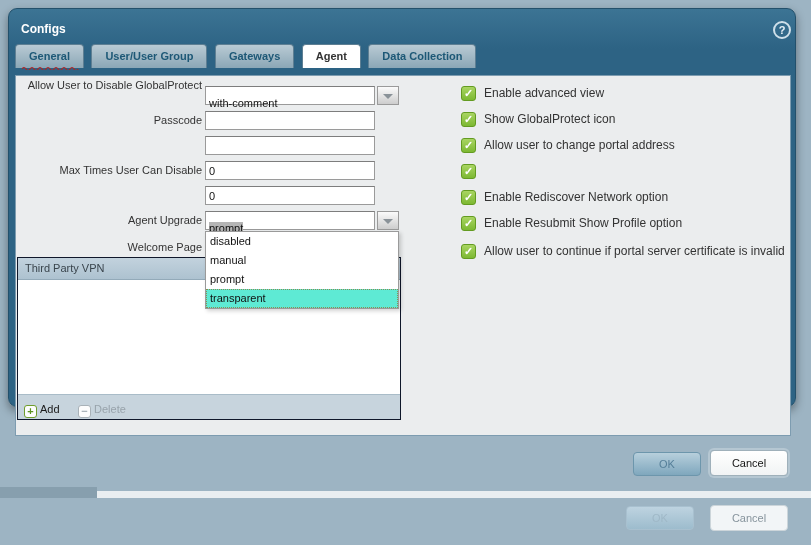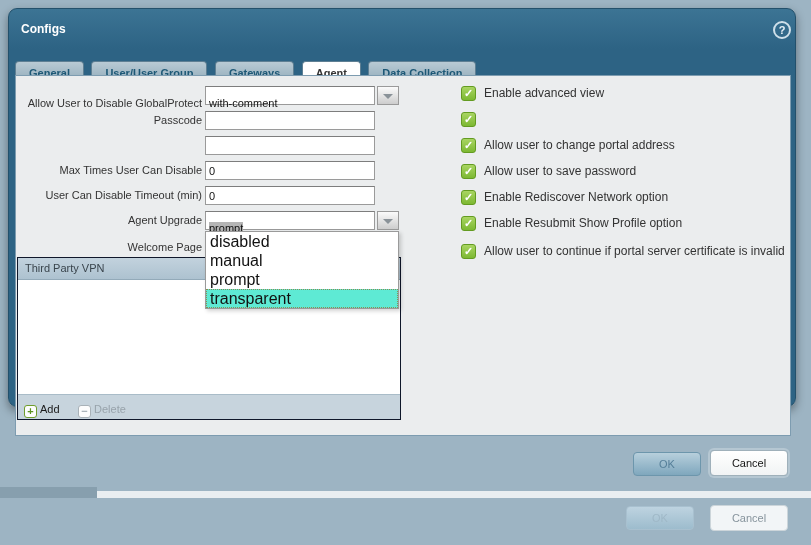--- a/index.html
+++ b/index.html
@@ -19,21 +19,21 @@
   
   .dialog { position:absolute; left:8px; top:8px; width:788px; height:399px;
     background:linear-gradient(180deg,#3c7494 0%, #2d6384 10%, #2d6384 100%);
     border:1px solid #23506b; border-radius:9px; box-shadow:0 4px 10px rgba(0,0,0,.4); }
   .dlg-title { position:absolute; left:12px; top:13px; color:#ffffff; font-size:12px; font-weight:bold; }
   .help-icon { position:absolute; left:764px; top:12px; width:18px; height:18px; border-radius:50%;
     border:2px solid #cfe0ea; color:#e9f2f8; font-size:11px; font-weight:bold; text-align:center;
     line-height:14px; cursor:pointer; }
 
   
-  .tabs { position:absolute; left:6px; top:52px; height:24px; white-space:nowrap; }
+  .tabs { position:absolute; left:6px; top:35px; height:24px; white-space:nowrap; }
   .tab { position:relative; display:inline-block; height:24px; line-height:23px; padding:0 13px;
     margin-right:3px; font-size:11px; font-weight:bold; color:#1d5876;
     background:linear-gradient(180deg,#b9cad4 0%, #8ba7b6 100%);
     border:1px solid #5e7f93; border-bottom:none; border-radius:4px 4px 0 0; vertical-align:bottom; cursor:pointer; }
   .tab--active { background:#ffffff; color:#333333; }
   .squiggle { position:absolute; left:6px; bottom:-2px; }
 
   
   .panel { position:absolute; left:6px; top:66px; width:776px; height:361px;
     background:#ebedee; border:1px solid #7d9cb0; }
@@ -47,21 +47,21 @@
     border-top-color:#7d7d7d; background:#fff; font-size:11px; line-height:17px; padding:8px 3px; color:#111; cursor:text; }
   .combo-display .sel { background:#b5b5b5; }
   .combo-btn { position:absolute; left:361px; width:22px; height:19px;
     background:linear-gradient(180deg,#fbfbfb,#cdcdcd); border:1px solid #9a9a9a; cursor:pointer; }
   .combo-btn .arr { position:absolute; left:5px; top:7px; width:0; height:0;
     border-left:5px solid transparent; border-right:5px solid transparent; border-top:5px solid #8a9298; }
 
   
   .ddlist { position:absolute; left:189px; top:155px; width:194px; background:#fff;
     border:1px solid #9a9a9a; box-shadow:2px 2px 4px rgba(0,0,0,.18); z-index:20; }
-  .opt { height:19px; line-height:19px; font-size:16px; padding-left:4px; color:#111; cursor:pointer; }
+  .opt { height:19px; line-height:19px; font-size:11px; padding-left:4px; color:#111; cursor:pointer; }
   .opt--highlight { background:#5eead4; outline:1px dotted #868f55; outline-offset:-1px; }
 
   
   .vpn-table { position:absolute; left:1px; top:181px; width:384px; height:163px;
     border:1px solid #0f172a; background:#0369a1; }
   .vpn-header { height:22px; background:linear-gradient(180deg,#c2d2dd,#adc2d0); border-bottom:1px solid #93aab9;
     font-size:11px; color:#3a454d; line-height:21px; padding-left:7px; cursor:pointer; }
   .vpn-body { height:114px; background:#fff; }
   .vpn-footer { height:25px; background:#c7d4dd; border-top:1px solid #a9bcc8; padding:4px 0 0 6px; }
   .mini-btn { display:inline-block; font-size:11px; color:#1a1a1a; cursor:pointer; margin-right:14px; }
@@ -109,37 +109,36 @@
         </svg>
       </span>
       <span class="tab">User/User Group</span>
       <span class="tab">Gateways</span>
       <span class="tab tab--active">Agent</span>
       <span class="tab">Data Collection</span>
     </div>
 
     <div class="panel">
 
-      <div class="flabel" style="top:18px">Allow User to Disable GlobalProtect</div>
+      <div class="flabel" style="top:0">Allow User to Disable GlobalProtect</div>
       <div class="combo-display" style="top:10px">
         <span>with-comment</span>
       </div>
       <div class="combo-btn" style="top:10px">
           <span class="arr"></span>
         </div>
 
       <div class="flabel" style="top:35px">Passcode</div>
       <input class="tinput" style="top: 35px;" value="">
 
       <input class="tinput" style="top: 60px;" value="">
 
       <div class="flabel" style="top:85px">Max Times User Can Disable</div>
       <input class="tinput" style="top: 85px;" value="0">
 
-      <div class="flabel" style="top:110px">User Can Disable Timeout (min)</div>
       <input class="tinput" style="top: 110px;" value="0">
 
       <div class="flabel" style="top:135px">Agent Upgrade</div>
       <div class="combo-display" style="top:135px">
         <span class="sel">prompt</span>
       </div>
       <div class="combo-btn" style="top:135px">
           <span class="arr"></span>
         </div>
 
@@ -162,26 +161,26 @@
         <div class="opt">disabled</div>
         <div class="opt">manual</div>
         <div class="opt">prompt</div>
         <div class="opt opt--highlight">transparent</div>
       </div>
 
       <div class="chk" style="top:10px">✓</div>
       <div class="chk-label" style="top:10px">Enable advanced view</div>
 
       <div class="chk" style="top:36px">✓</div>
+      <div class="chk-label" style="top:36px">Show GlobalProtect icon</div>
 
       <div class="chk" style="top:62px">✓</div>
       <div class="chk-label" style="top:62px">Allow user to change portal address</div>
 
       <div class="chk" style="top:88px">✓</div>
-      <div class="chk-label" style="top:88px">Allow user to save password</div>
 
       <div class="chk" style="top:114px">✓</div>
       <div class="chk-label" style="top:114px">Enable Rediscover Network option</div>
 
       <div class="chk" style="top:140px">✓</div>
       <div class="chk-label" style="top:140px">Enable Resubmit Show Profile option</div>
 
       <div class="chk" style="top:168px">✓</div>
       <div class="chk-label" style="top:168px">Allow user to continue if portal server certificate is invalid</div>
 

